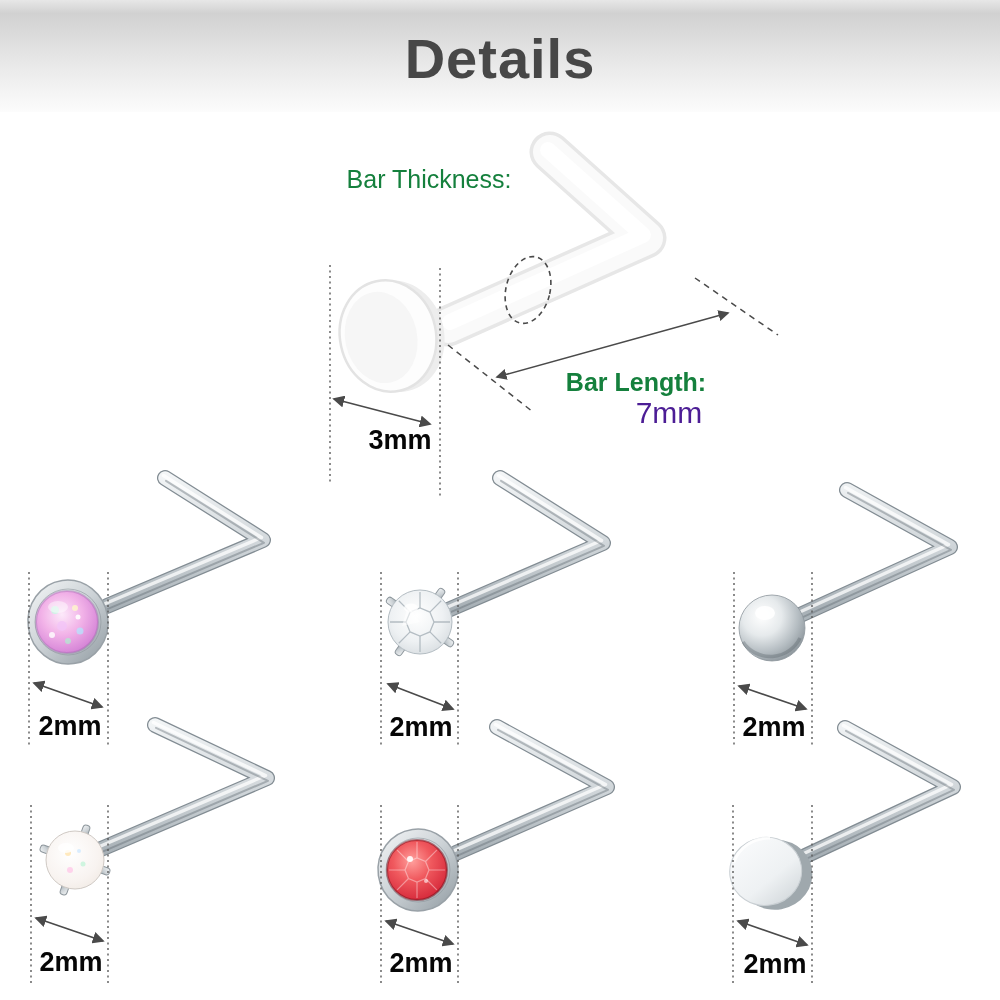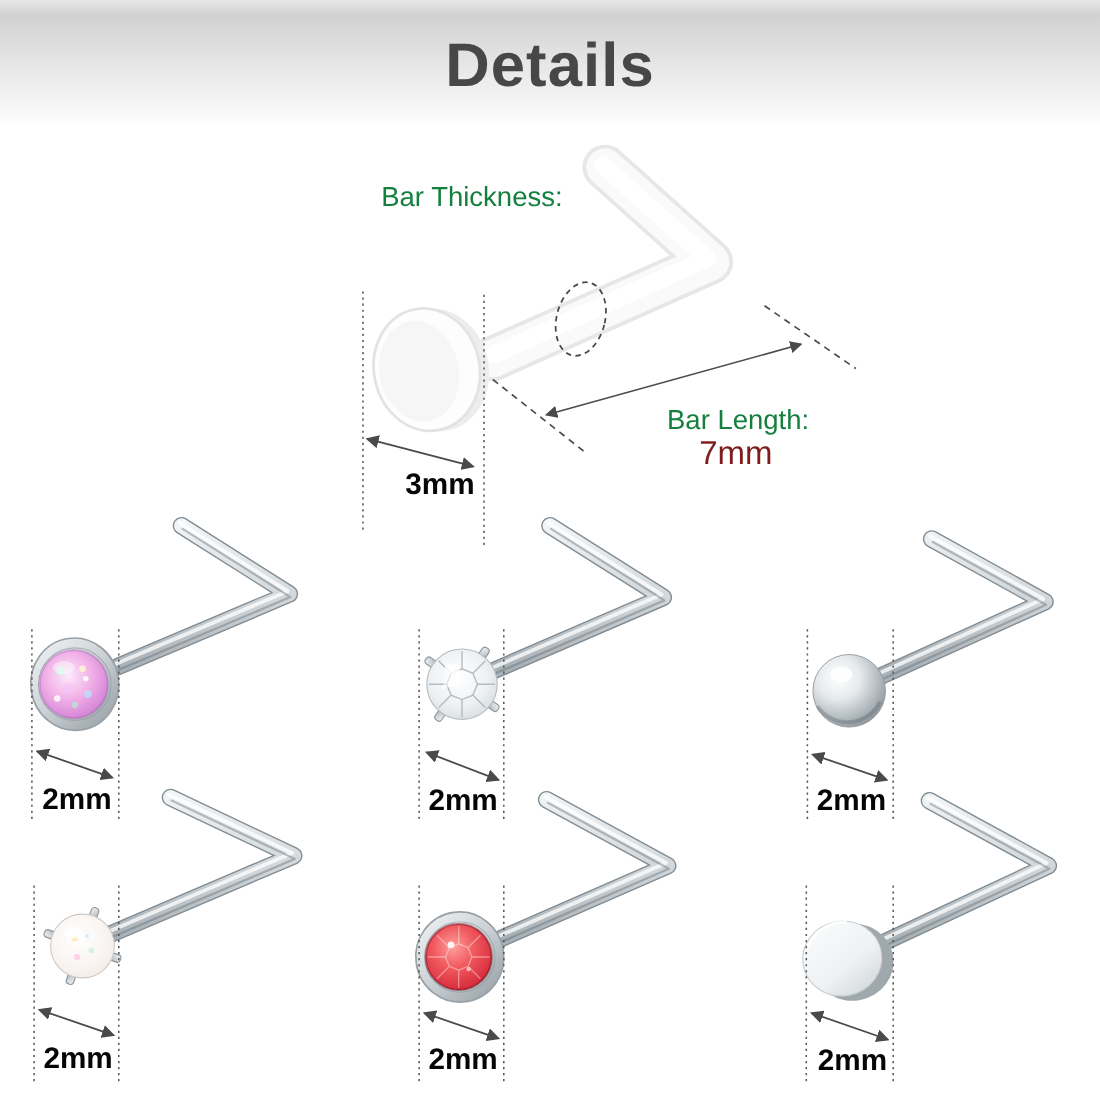--- a/index.html
+++ b/index.html
@@ -12,21 +12,21 @@
     background:linear-gradient(180deg,#e7e7e7 0%,#d1d1d1 12%,#e9e9e9 58%,#fcfcfc 100%);
   }
   .banner h1{
     margin:0;height:112px;line-height:118px;text-align:center;
     font-size:56px;font-weight:700;color:#474747;letter-spacing:1px;
   }
   svg{position:absolute;display:block;}
   .lbl{position:absolute;transform:translateX(-50%);white-space:nowrap;line-height:1.05;text-align:center;}
   .lbl-gray{color:#15803d;font-size:25px;font-weight:400;}
   .lbl-black{color:#0c0c0c;font-size:29px;font-weight:700;}
-  .lbl-med{color:#7f1d1d;font-size:30px;font-weight:500;}
+  .lbl-med{color:#4c1d95;font-size:30px;font-weight:500;}
   .lbl-mm{color:#060606;font-size:27px;font-weight:700;}
 </style>
 </head>
 <body>
 
 <div class="page">
 
   <svg width="0" height="0">
     <defs>
       <marker id="arr" viewBox="0 0 10 10" refX="8.5" refY="5" markerWidth="7.5" markerHeight="7.5" orient="auto-start-reverse">
@@ -108,21 +108,21 @@
     </g>
 
     <g stroke="#5a5a5a" stroke-width="1.4" fill="none">
       <path d="M330,135 L330,352" stroke-dasharray="2 3.5"></path>
       <path d="M440,138 L440,368" stroke-dasharray="2 3.5"></path>
       <path d="M334,269 L430,294" stroke="#4a4a4a" stroke-width="1.6" marker-start="url(#arr)" marker-end="url(#arr)"></path>
     </g>
   </svg>
 
   <div class="lbl lbl-gray" style="left:429px;top:166px;">Bar Thickness:</div>
-  <div class="lbl lbl-gray" style="left:671px;top:369px;">Bar Length:</div>
+  <div class="lbl lbl-gray" style="left:636px;top:369px;font-weight:bold;">Bar Length:</div>
   <div class="lbl lbl-med" style="left:669px;top:397px;">7mm</div>
   <div class="lbl lbl-mm" style="left:400px;top:426px;">3mm</div>
 
   <svg style="left:0;top:450px;" width="310" height="310" viewBox="0 0 310 310">
     <g fill="none" stroke-linecap="round" stroke-linejoin="round">
       <path d="M165,28 L263,90 L107,156" stroke="#828c93" stroke-width="16"></path>
       <path d="M165,28 L263,90 L107,156" stroke="url(#gSilverBar)" stroke-width="13.5"></path>
       <path d="M163.5,25.5 L261.5,87.5 L105.5,153.5" stroke="#ffffff" stroke-width="3.5" opacity="0.75"></path>
       <path d="M166,30.8 L264,92.8 L108,158.8" stroke="#5f6a71" stroke-width="2" opacity="0.4"></path>
     </g>

